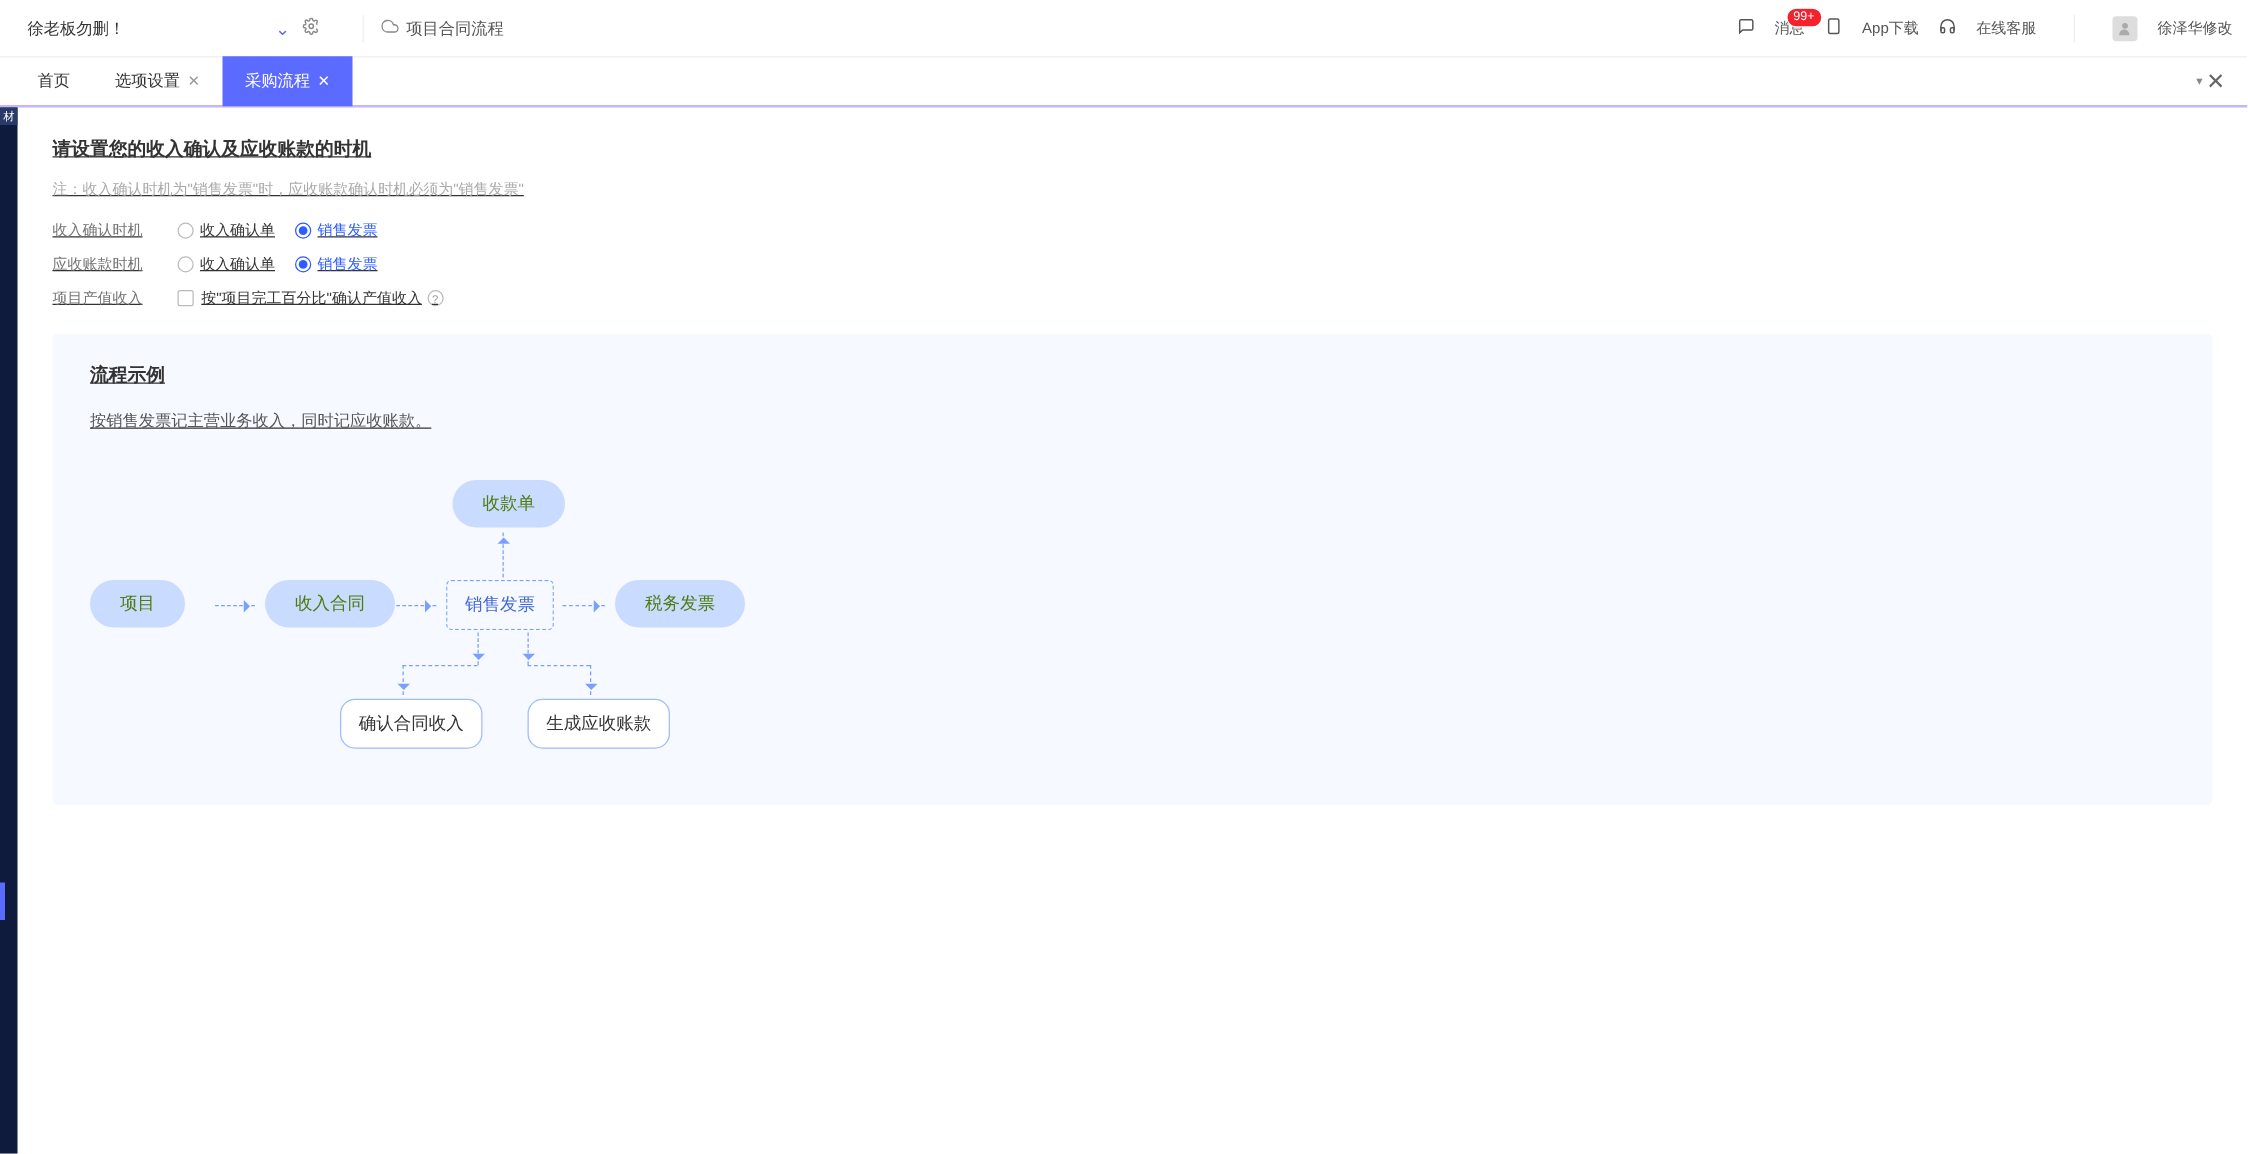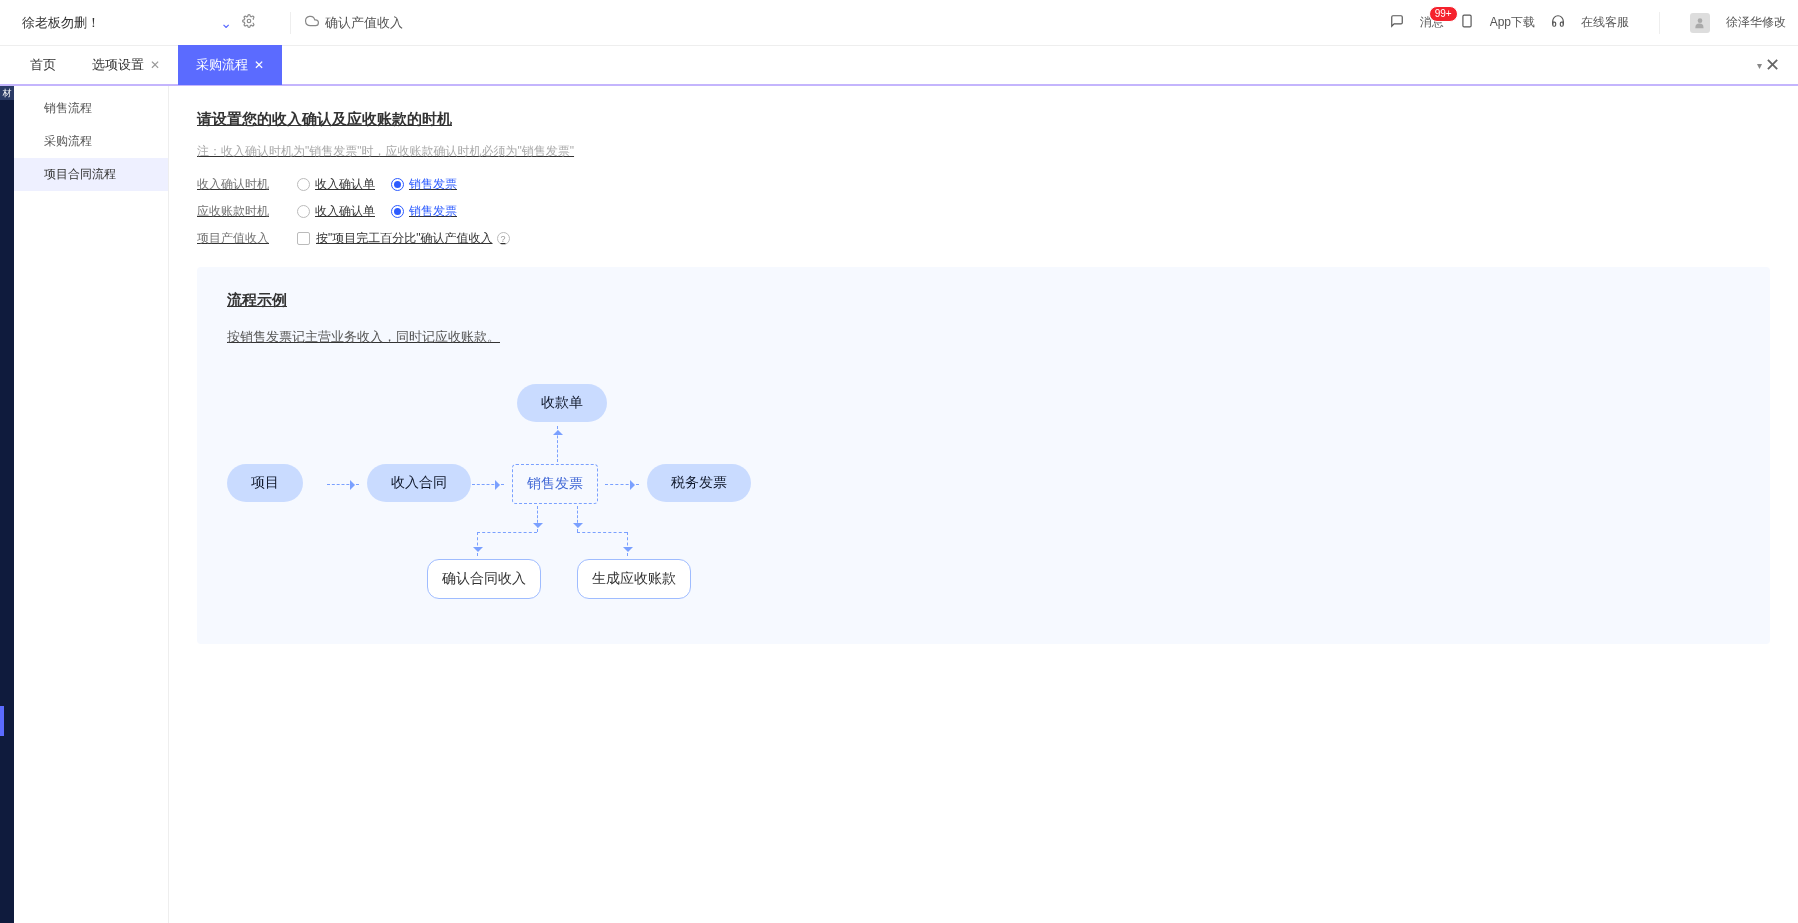--- a/index.html
+++ b/index.html
@@ -52,21 +52,21 @@
   .chk { width:13px; height:13px; border:1px solid #bbb; border-radius:2px; margin-right:6px; display:inline-block; vertical-align:middle; cursor:pointer;}
   .help { display:inline-flex; align-items:center; justify-content:center; width:13px; height:13px; border:1px solid #bbb; border-radius:50%; font-size:9px; color:#999; margin-left:4px;}
   
   
   .flow-panel { margin-top:20px; background:#f6f9ff; border-radius:4px; padding:24px 30px 40px; }
   .flow-head { display:flex; align-items:baseline; gap:18px; margin-bottom:28px;flex-direction:column;}
   .flow-head .t1 { font-size:15px; font-weight:600;}
   .flow-head .t2 { font-size:13px; color:#555;}
   
   .flow-canvas { position:relative; height:230px; }
-  .node { position:absolute; background:#c9dbff; color:#0f172a; border-radius:22px; padding:10px 24px; font-size:14px; text-align:center;}
+  .node { position:absolute; background:#c9dbff; color:#4d7c0f; border-radius:22px; padding:10px 24px; font-size:14px; text-align:center;}
   .node.box { background:#fff; border:1px solid #9fbcff; border-radius:12px; padding:10px 14px; color:#333;}
   .node.boxdash { background:transparent; border:1.5px dashed #7aa0ff; border-radius:4px; padding:10px 14px; color:#4168d6;}
   
   
   .arr-h { position:absolute; height:0; border-top:1.5px dashed #7aa0ff;}
   .arr-h::after { content:''; position:absolute; right:-1px; top:-5px; border:5px solid transparent; border-left-color:#7aa0ff;}
   .arr-v-up { position:absolute; width:0; border-left:1.5px dashed #7aa0ff;}
   .arr-v-up::after { content:''; position:absolute; left:-5px; top:-1px; border:5px solid transparent; border-bottom-color:#7aa0ff;}
   .arr-v-down { position:absolute; width:0; border-left:1.5px dashed #7aa0ff;}
   .arr-v-down::after { content:''; position:absolute; left:-5px; bottom:-1px; border:5px solid transparent; border-top-color:#7aa0ff;}
@@ -88,21 +88,21 @@
         <path d="M19.4 15a1.7 1.7 0 0 0 .34 1.87l.06.06a2 2 0 1 1-2.83 2.83l-.06-.06a1.7 1.7 0 0 0-1.87-.34 1.7 1.7 0 0 0-1.03 1.56V21a2 2 0 1 1-4 0v-.09A1.7 1.7 0 0 0 9 19.4a1.7 1.7 0 0 0-1.87.34l-.06.06a2 2 0 1 1-2.83-2.83l.06-.06A1.7 1.7 0 0 0 4.6 15a1.7 1.7 0 0 0-1.56-1.03H3a2 2 0 1 1 0-4h.09A1.7 1.7 0 0 0 4.6 9a1.7 1.7 0 0 0-.34-1.87l-.06-.06a2 2 0 1 1 2.83-2.83l.06.06A1.7 1.7 0 0 0 9 4.6 1.7 1.7 0 0 0 10.03 3.04V3a2 2 0 1 1 4 0v.09A1.7 1.7 0 0 0 15 4.6a1.7 1.7 0 0 0 1.87-.34l.06-.06a2 2 0 1 1 2.83 2.83l-.06.06A1.7 1.7 0 0 0 19.4 9c.14.34.22.7.22 1.07"></path>
       </svg>
   </span>
   <span class="divider-v"></span>
   <div class="demo-link">
     <span class="cloud">
       <svg class="icon-svg" viewBox="0 0 24 24" fill="none" stroke="currentColor" stroke-width="2">
           <path d="M18 10h-1.26A8 8 0 1 0 9 20h9a5 5 0 0 0 0-10z"></path>
         </svg>
     </span>
-    <span>确认产值收入</span>
+    <span>项目合同流程</span>
   </div>
   <div class="spacer"></div>
   <div class="top-right">
     <div class="tr-item">
       <span>
         <svg class="icon-svg" viewBox="0 0 24 24" fill="none" stroke="currentColor" stroke-width="2">
             <path d="M21 15a2 2 0 0 1-2 2H7l-4 4V5a2 2 0 0 1 2-2h14a2 2 0 0 1 2 2z"></path>
           </svg>
       </span>
       <span>消息</span>
@@ -152,25 +152,20 @@
     <span class="x">✕</span>
   </div>
   <span class="tabrow-close">✕</span>
   <span class="tabrow-more">▾</span>
 </div>
 
 <div class="body">
   <div class="leftstrip">
     <div class="tag">材</div>
     <div class="marker"></div>
-  </div>
-  <div class="sidebar">
-    <div class="side-item">销售流程</div>
-    <div class="side-item">采购流程</div>
-    <div class="side-item active">项目合同流程</div>
   </div>
 
   <div class="content">
     <h3>请设置您的收入确认及应收账款的时机</h3>
     <div class="note">注：收入确认时机为"销售发票"时，应收账款确认时机必须为"销售发票"</div>
 
     <div class="frow">
       <span class="flabel">收入确认时机</span>
       <label class="radio">
         <span class="dot"></span>

